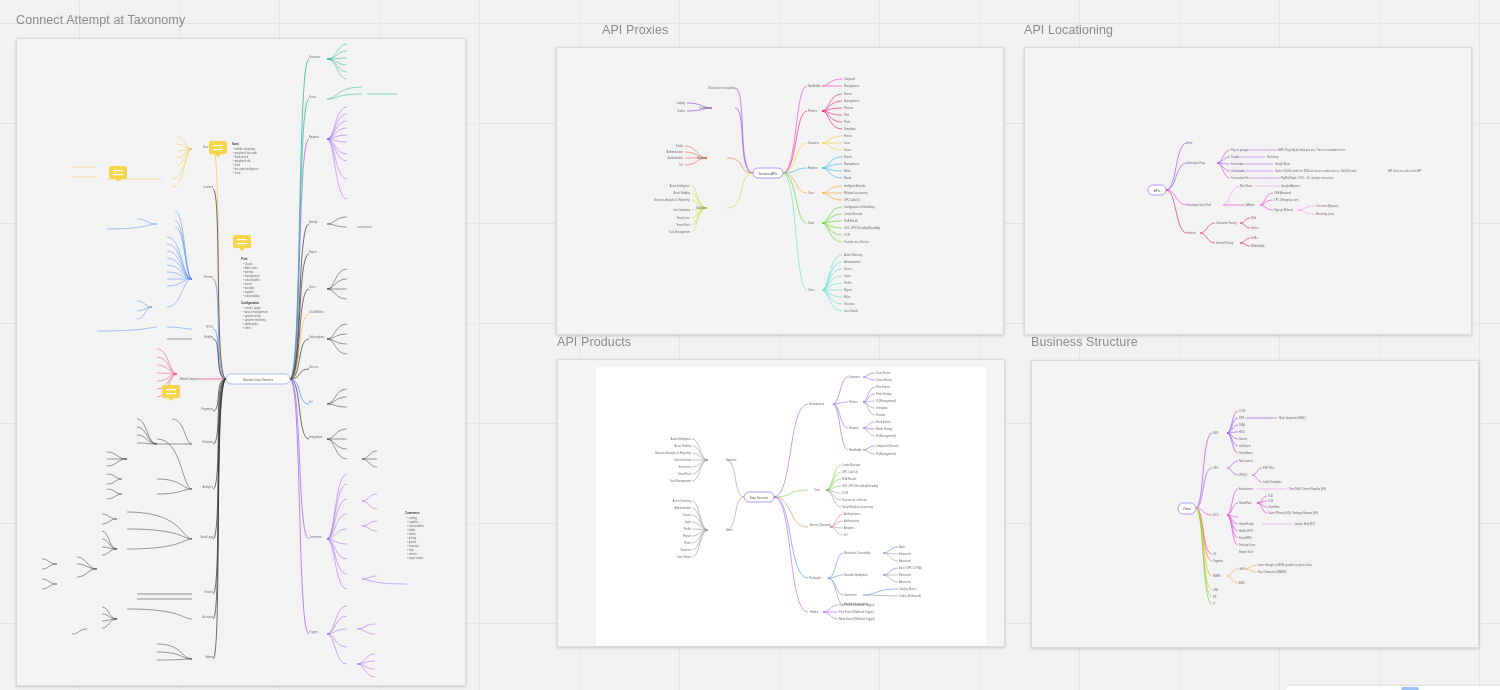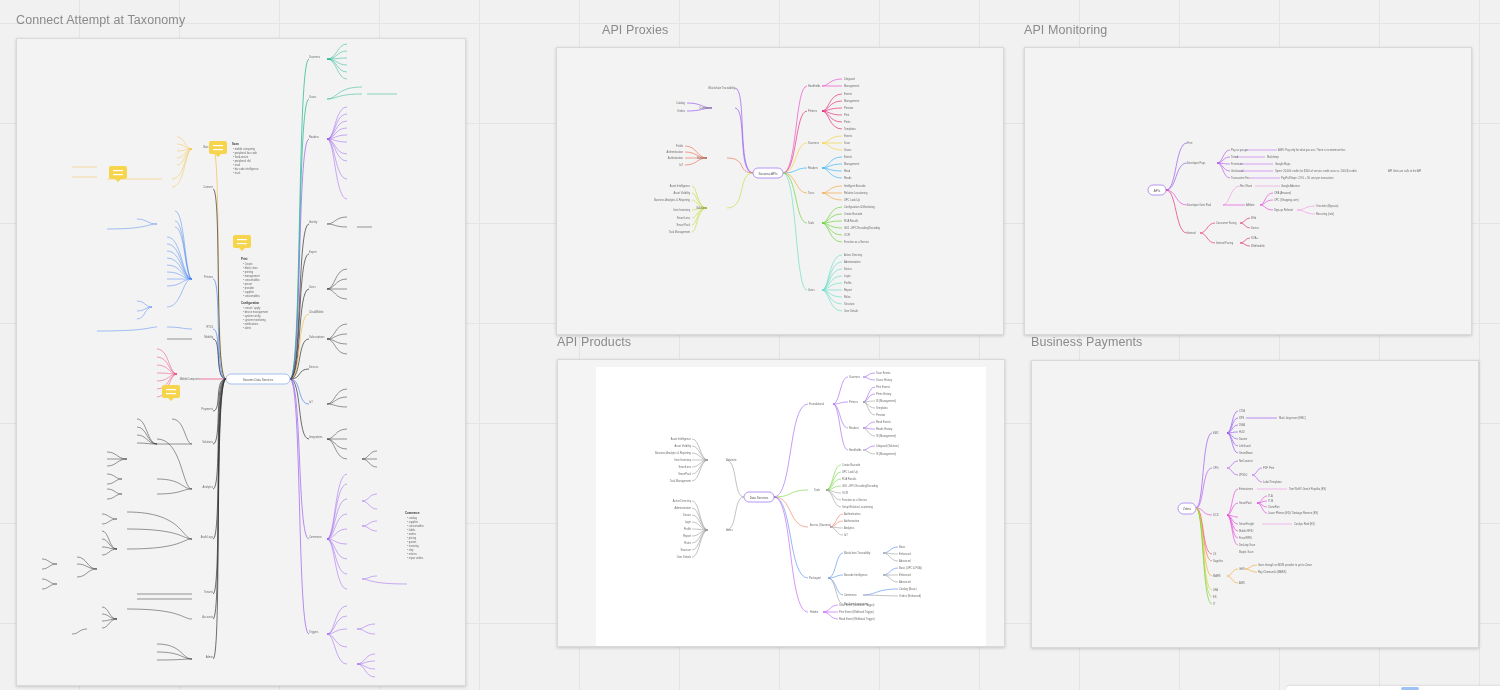--- a/index.html
+++ b/index.html
@@ -474,21 +474,21 @@
       <text x="287" y="229">Login</text>
       <text x="287" y="236">Profile</text>
       <text x="287" y="243">Report</text>
       <text x="287" y="250">Rules</text>
       <text x="287" y="257">Structure</text>
       <text x="287" y="264">User Details</text>
     </g>
   </svg>
 </div>
 
-<div class="board-title" style="left:1024px; top:23px;">API Monitoring</div>
+<div class="board-title" style="left:1024px; top:23px;">API Locationing</div>
 <div class="board" style="left:1024px; top:47px; width:448px; height:288px;">
   <svg width="448" height="288" viewBox="0 0 448 288">
     <rect x="123" y="137" width="18" height="10" rx="5" fill="#fff" stroke="#a47cf0" stroke-width="0.8"></rect>
     <text class="root-text" x="132" y="143.5" text-anchor="middle">APIs</text>
     <g fill="none" stroke-width="0.7">
       <path d="M141 142 C 152 142, 150 95, 162 95" stroke="#9b5cf0"></path>
       <path d="M141 142 C 152 142, 150 115, 162 115" stroke="#9b5cf0"></path>
       <path d="M141 142 C 152 142, 150 157, 162 157" stroke="#e64fe0"></path>
       <path d="M141 142 C 152 142, 150 185, 162 185" stroke="#e8307a"></path>
       <path d="M192 115 C 198 115, 198 102, 205 102" stroke="#b45cf0"></path>
@@ -691,21 +691,21 @@
       <text x="286" y="245">Realtime Locationing</text>
 
       <text x="252" y="253">Hidden</text>
       <text x="281" y="246">Scan Event (Webhook Trigger)</text>
       <text x="281" y="253">Print Event (Webhook Trigger)</text>
       <text x="281" y="260">Read Event (Webhook Trigger)</text>
     </g>
   </svg>
 </div>
 
-<div class="board-title" style="left:1031px; top:335px;">Business Payments</div>
+<div class="board-title" style="left:1031px; top:335px;">Business Structure</div>
 <div class="board" style="left:1031px; top:360px; width:448px; height:288px;">
   <svg width="448" height="288" viewBox="0 0 448 288">
     <rect x="146" y="142" width="18" height="11" rx="5.5" fill="#fff" stroke="#a47cf0" stroke-width="0.8"></rect>
     <text class="root-text" x="155" y="149" text-anchor="middle">Zebra</text>
     <g fill="none" stroke-width="0.7">
       <path d="M164 147 C 172 147, 170 72, 180 72" stroke="#9b5cf0"></path>
       <path d="M164 147 C 172 147, 170 107, 180 107" stroke="#b45cf0"></path>
       <path d="M164 147 C 172 147, 170 154, 180 154" stroke="#e64fe0"></path>
       <path d="M164 147 C 172 147, 170 193, 180 193" stroke="#ec4f7a"></path>
       <path d="M164 147 C 172 147, 170 200, 180 200" stroke="#f0754f"></path>

